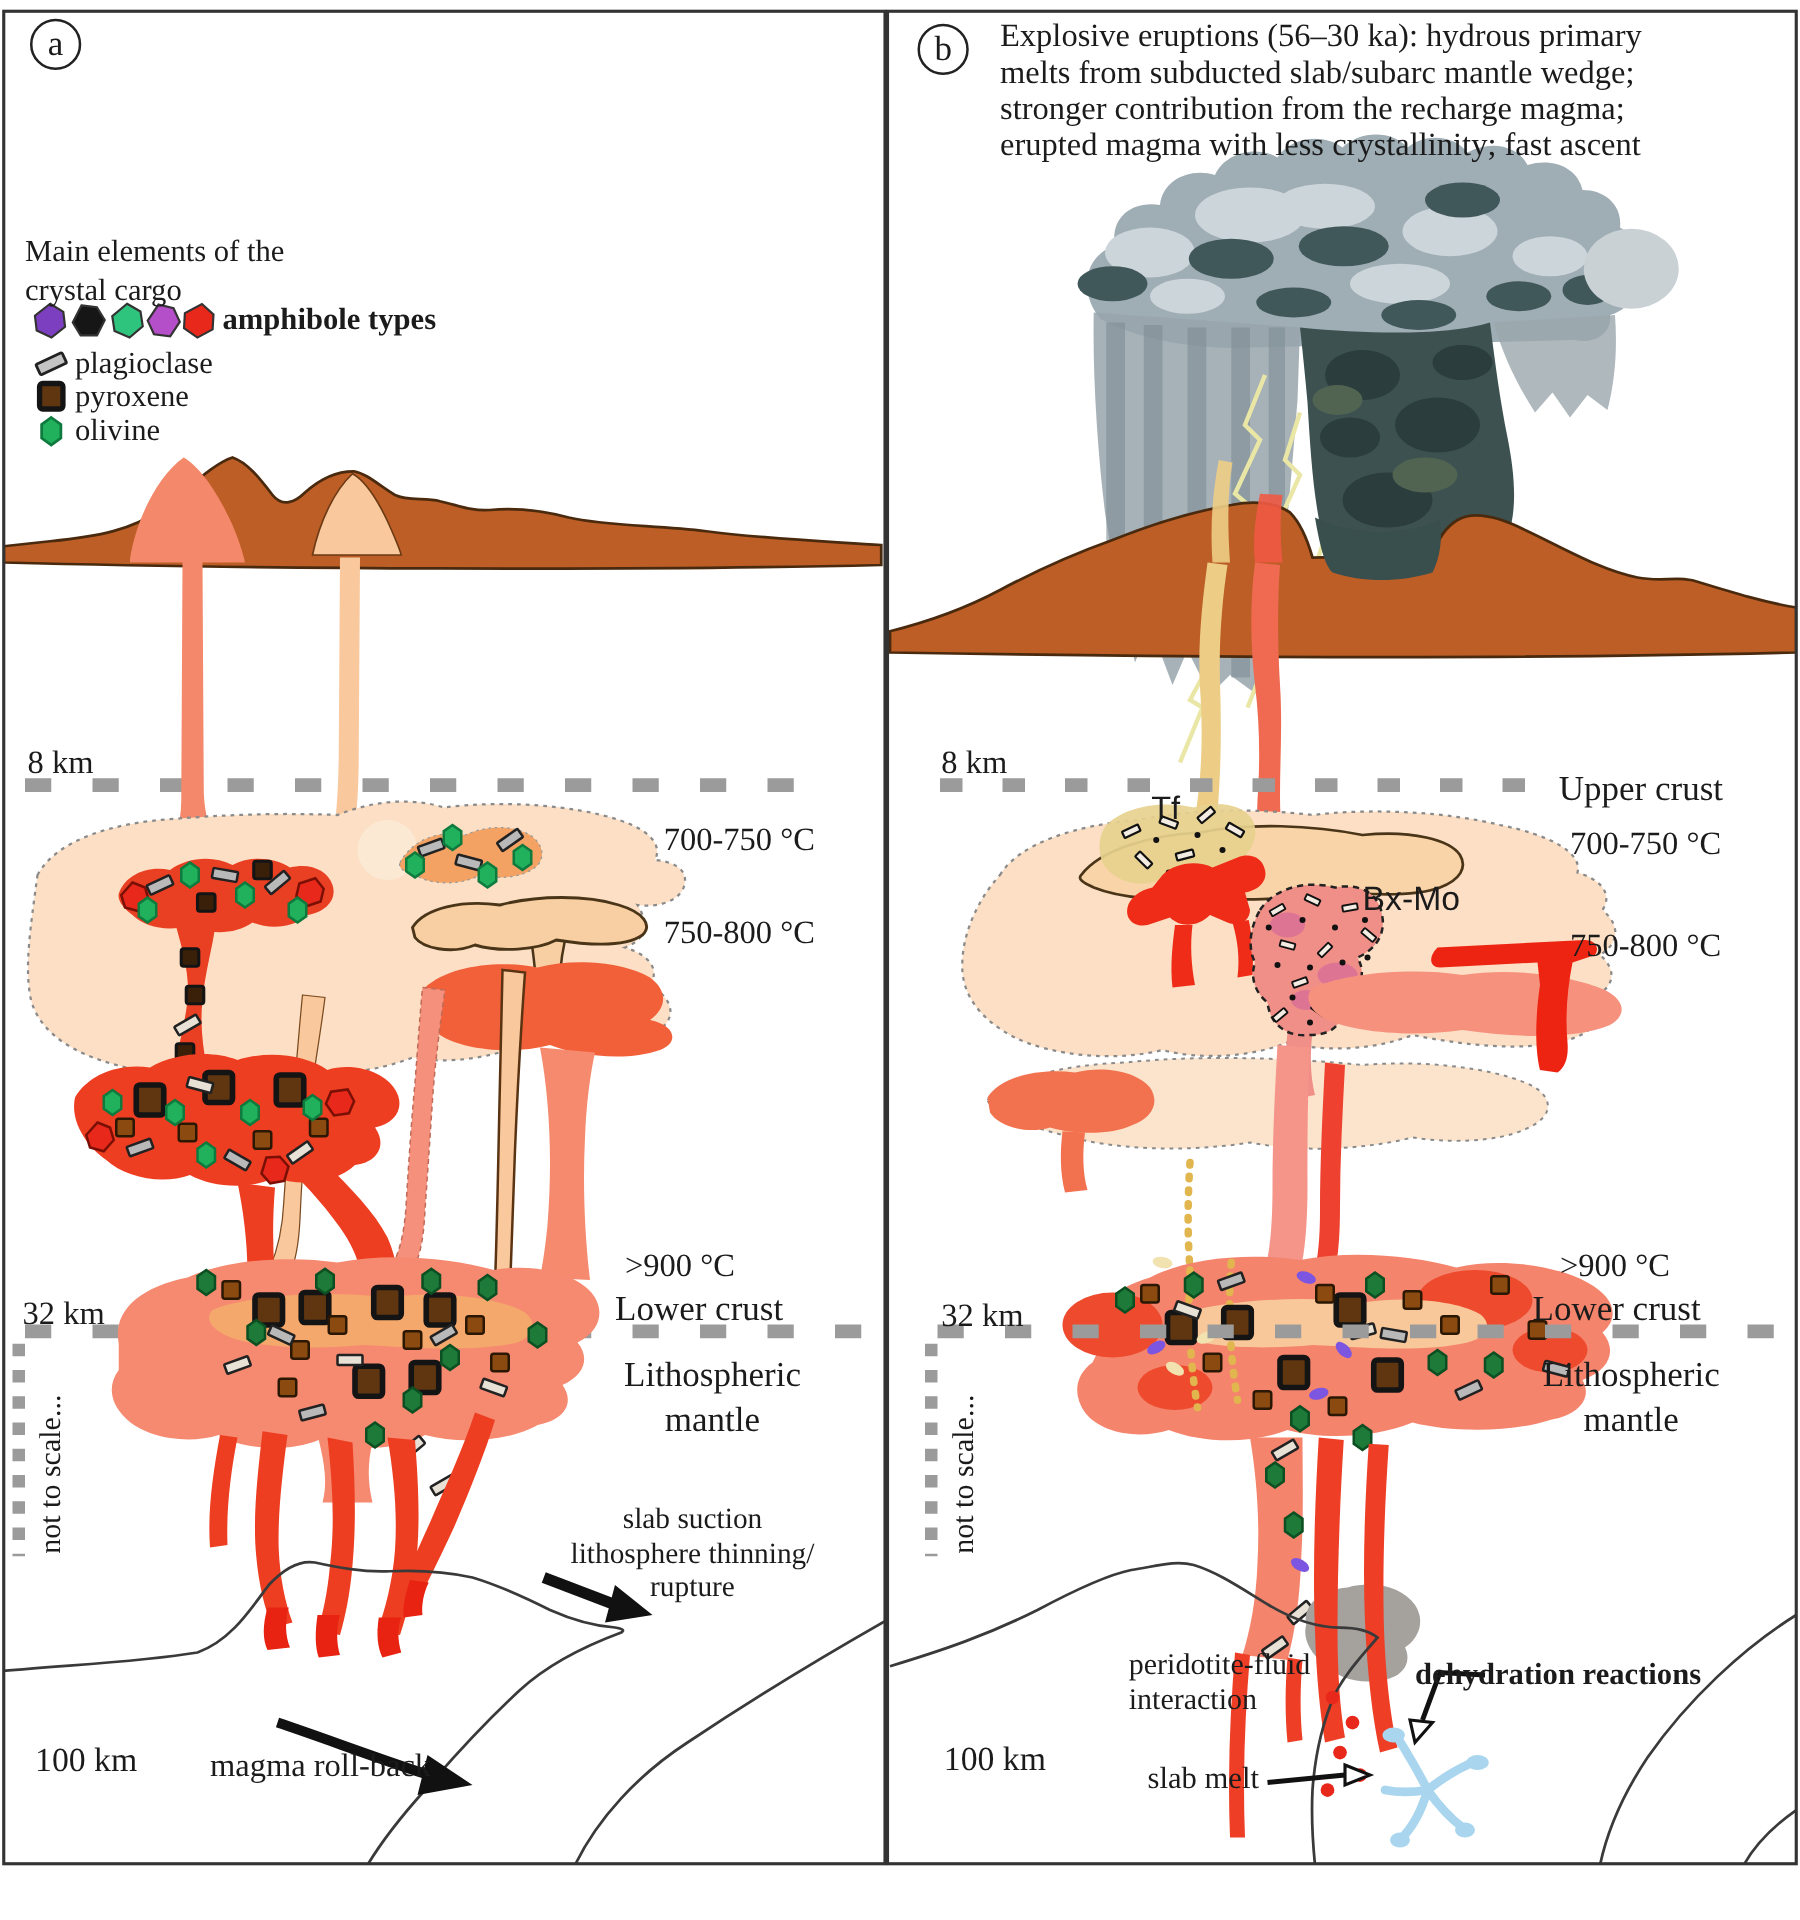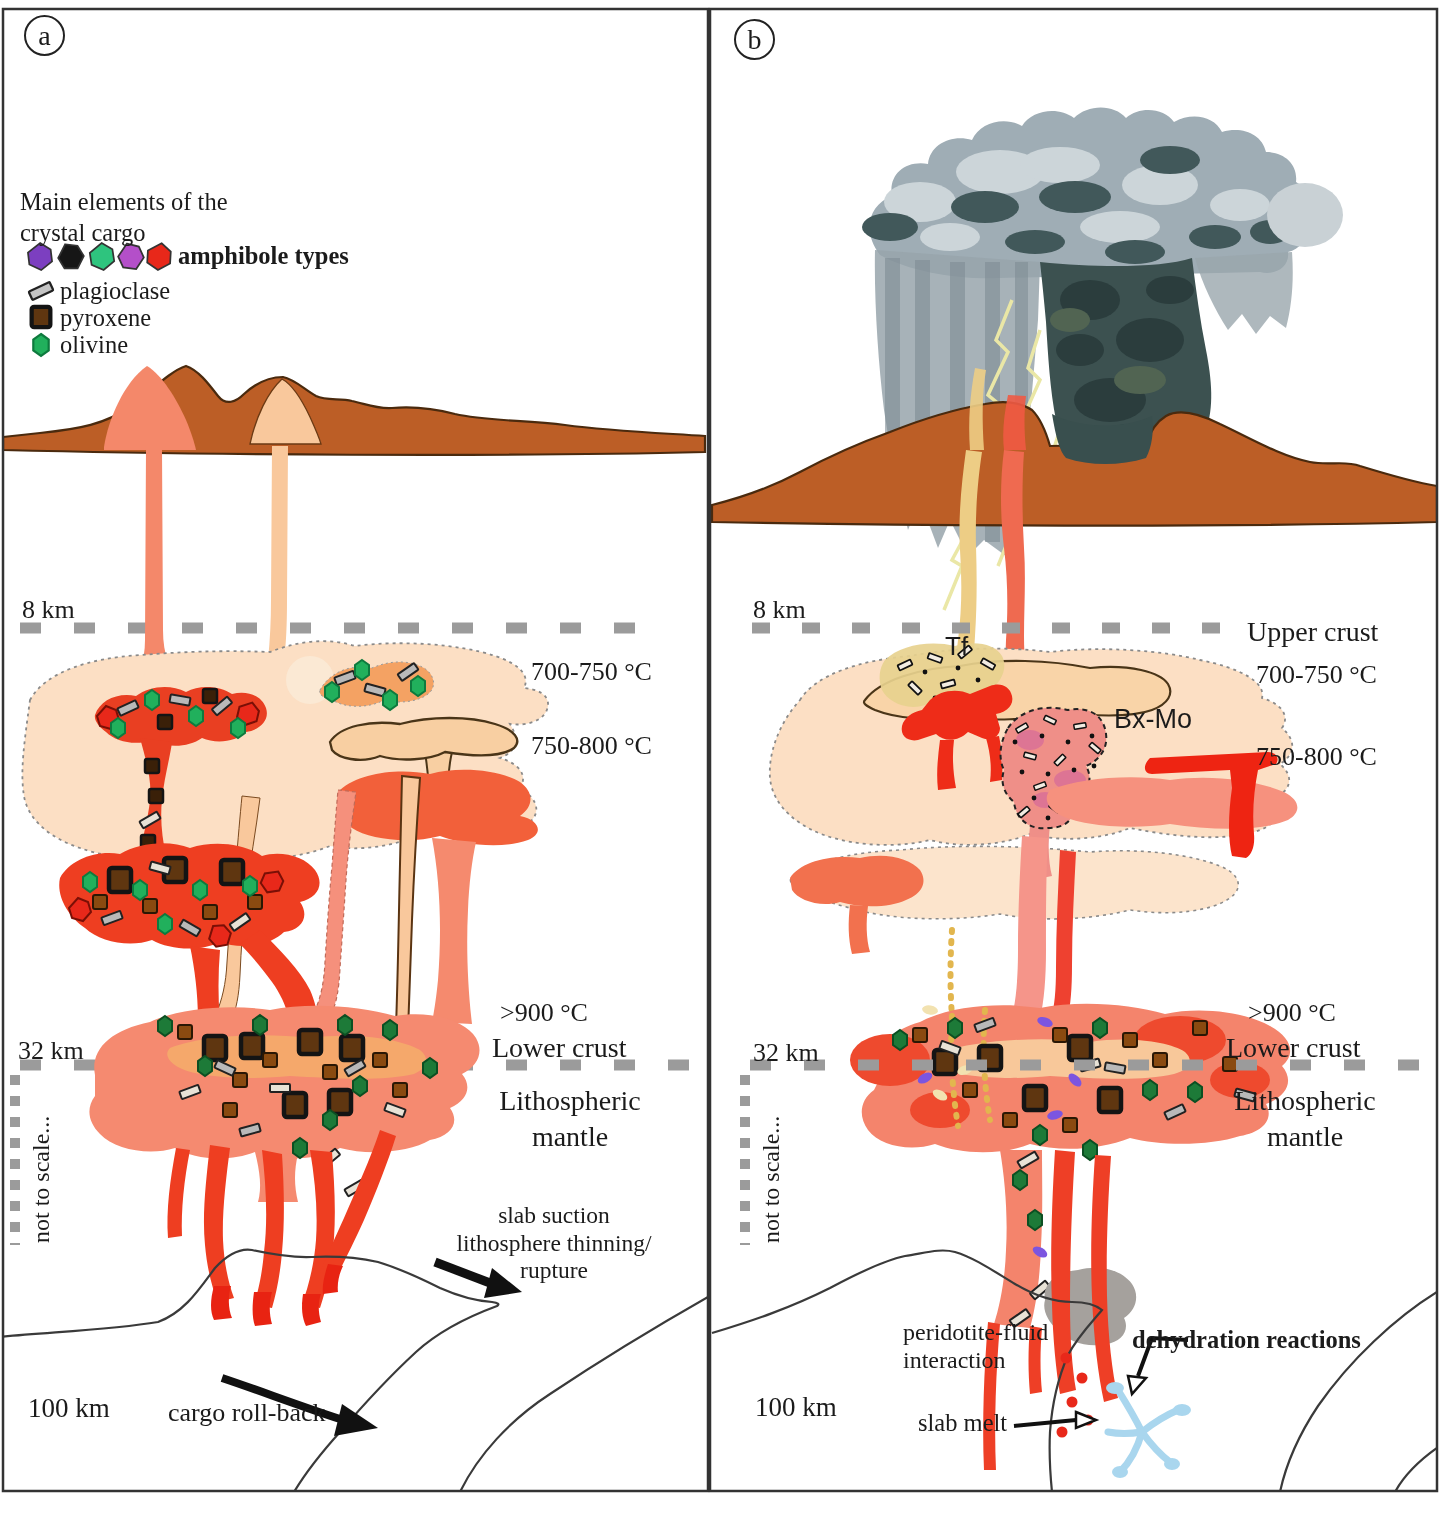--- a/index.html
+++ b/index.html
@@ -7,21 +7,21 @@
          font-family:"Liberation Serif",serif;color:#1b1b1b;}
   .stage svg{position:absolute;left:0;top:0;}
   .lbl{position:absolute;white-space:pre-line;line-height:1.18;}
   .title{font-size:26px;line-height:29px;}
   .badge{position:absolute;width:37px;height:37px;border:2.5px solid #222;border-radius:50%;
          display:flex;align-items:center;justify-content:center;font-size:28px;background:#fff;}
   .sm{font-size:23.5px;}
   .md{font-size:26px;}
   .lg{font-size:28px;}
   .ctr{text-align:center;}
-  .sans{font-family:"Liberation Sans",sans-serif;margin-left:24px;}
+  .sans{font-family:"Liberation Sans",sans-serif;}
   .vlbl{position:absolute;transform:rotate(-90deg);transform-origin:left top;font-size:24px;white-space:nowrap;}
 </style>
 </head>
 <body>
 
 <div class="stage">
 
 <svg width="1440" height="1536" viewBox="0 0 1440 1536">
   <defs>
     <clipPath id="cpa">
@@ -466,23 +466,27 @@
 <div class="lbl md" style="left:500px;top:998px;">&gt;900 °C</div>
 <div class="lbl md" style="left:18px;top:1036px;">32 km</div>
 <div class="lbl lg" style="left:492px;top:1031px;">Lower crust</div>
 <div class="lbl lg ctr" style="left:470px;top:1083px;width:200px;line-height:1.3;">Lithospheric
 mantle</div>
 <div class="vlbl" style="left:28px;top:1243px;">not to scale...</div>
 <div class="lbl sm ctr" style="left:436px;top:1202px;width:236px;">slab suction
 lithosphere thinning/
 rupture</div>
 <div class="lbl" style="left:28px;top:1393px;font-size:27px;">100 km</div>
-<div class="lbl md" style="left:168px;top:1398px;">cargo roll-back</div>
+<div class="lbl md" style="left:168px;top:1398px;">magma roll-back</div>
 
 <div class="badge" style="left:734px;top:19px;">b</div>
+<div class="lbl title" style="left:800px;top:14px;width:630px;">Explosive eruptions (56–30 ka): hydrous primary
+melts from subducted slab/subarc mantle wedge;
+stronger contribution from the recharge magma;
+erupted magma with less crystallinity; fast ascent</div>
 <div class="lbl md" style="left:753px;top:595px;">8 km</div>
 <div class="lbl lg" style="left:1247px;top:615px;">Upper crust</div>
 <div class="lbl sans" style="left:921px;top:631px;font-size:26px;">Tf</div>
 <div class="lbl sans" style="left:1090px;top:704px;font-size:27px;">Bx-Mo</div>
 <div class="lbl md" style="left:1256px;top:660px;">700-750 °C</div>
 <div class="lbl md" style="left:1256px;top:742px;">750-800 °C</div>
 <div class="lbl md" style="left:1248px;top:998px;">&gt;900 °C</div>
 <div class="lbl md" style="left:753px;top:1038px;">32 km</div>
 <div class="lbl lg" style="left:1226px;top:1031px;">Lower crust</div>
 <div class="lbl lg ctr" style="left:1205px;top:1083px;width:200px;line-height:1.3;">Lithospheric

